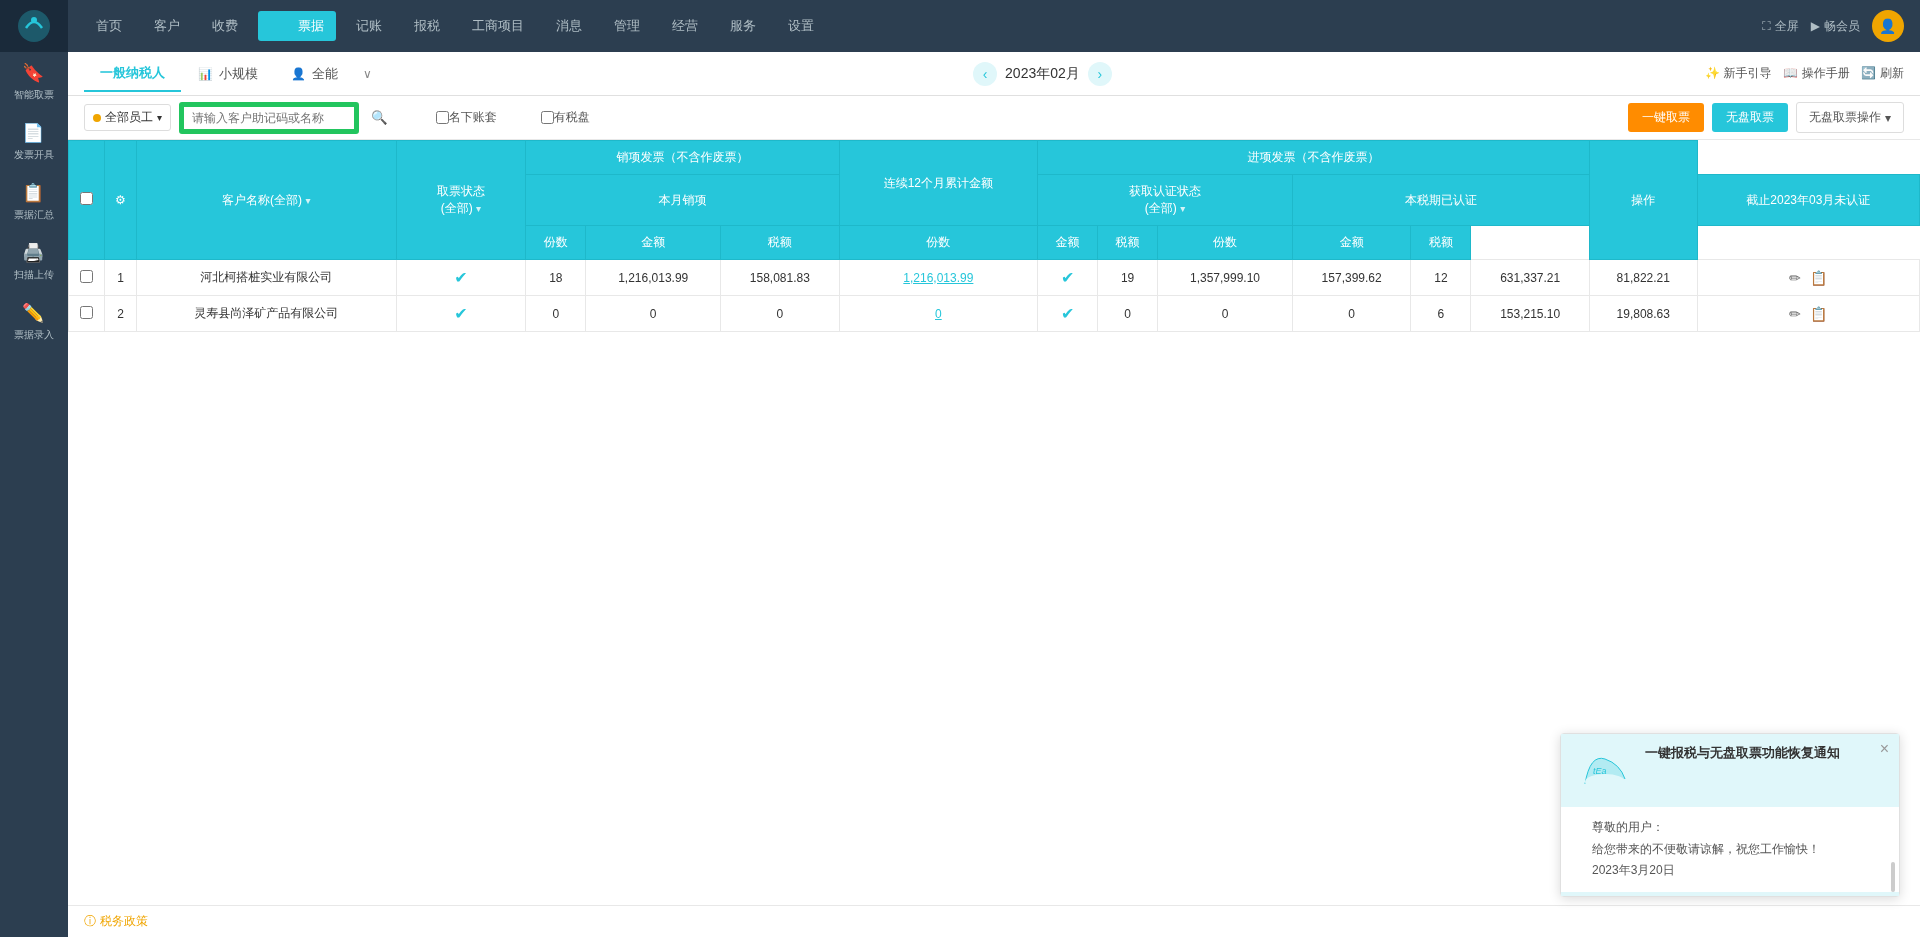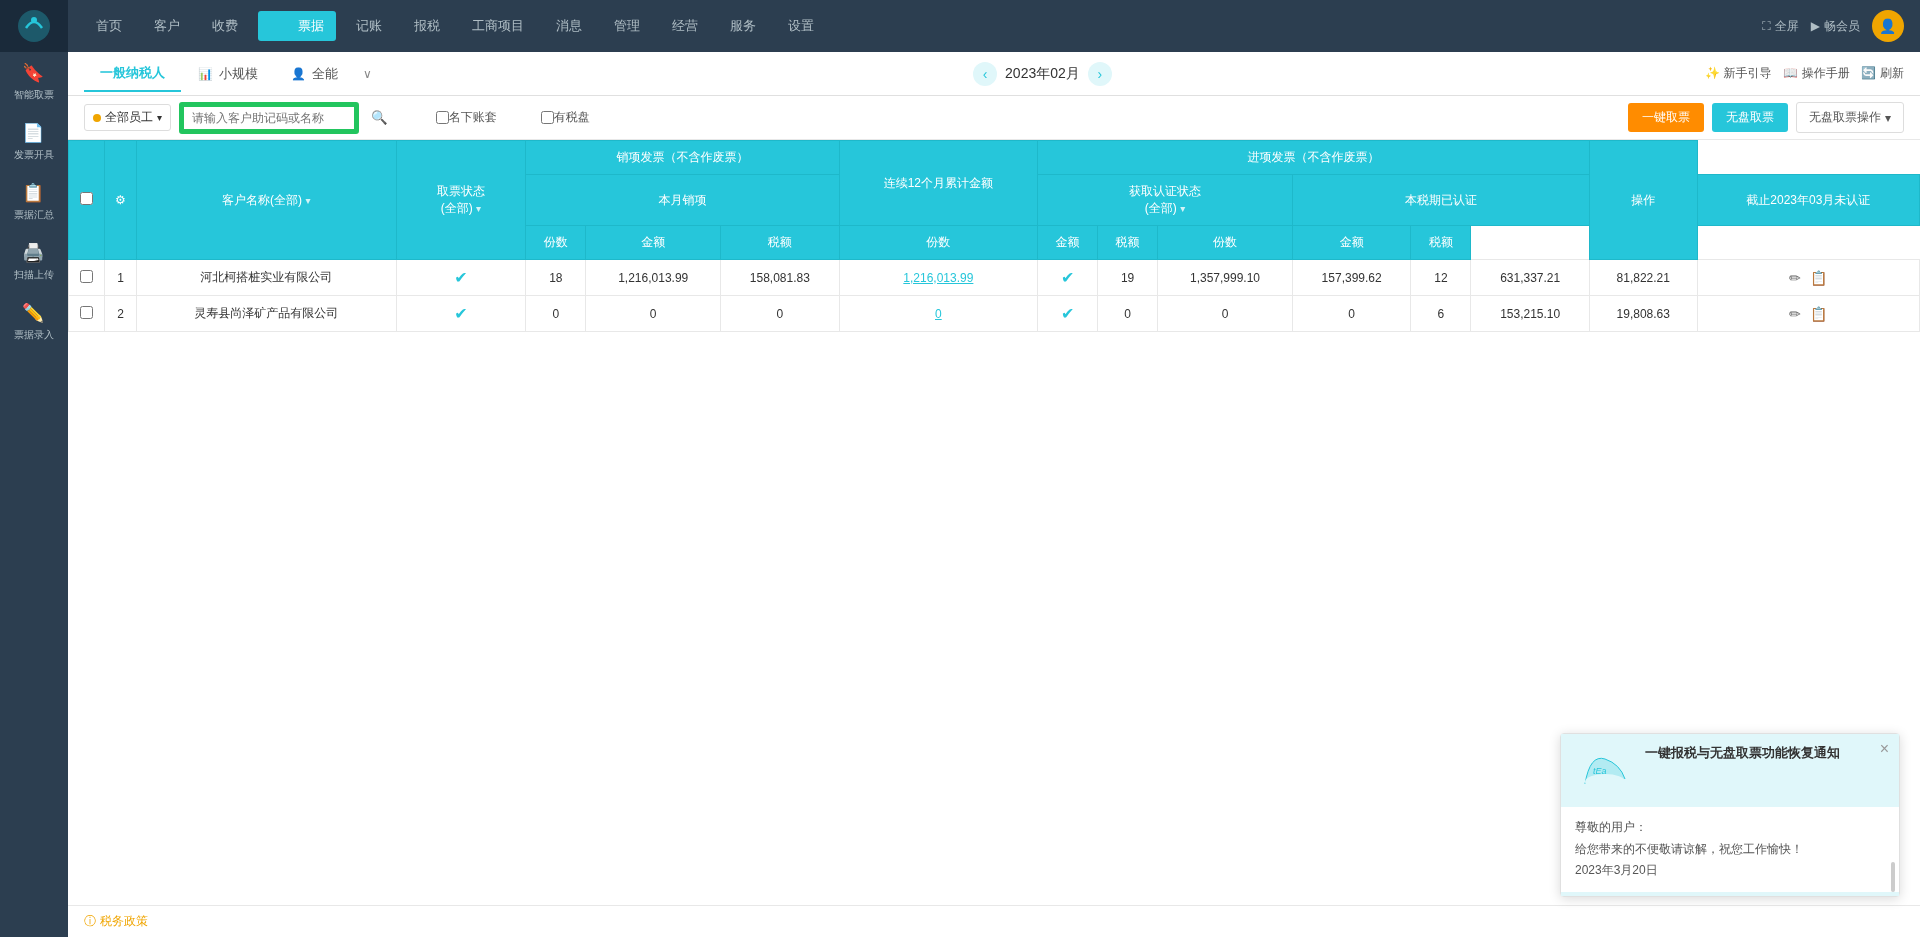--- a/index.html
+++ b/index.html
@@ -68,21 +68,21 @@
     
     .bottom-bar { height: 32px; background: #fff; border-top: 1px solid #e8e8e8; display: flex; align-items: center; padding: 0 16px; flex-shrink: 0; }
     .tax-policy-link { color: #f0a500; font-size: 12px; cursor: pointer; display: flex; align-items: center; gap: 4px; }
 
     
     .notification-popup { position: absolute; bottom: 60px; right: 20px; width: 340px; background: #fff; border: 1px solid #e0e0e0; border-radius: 4px; box-shadow: 0 2px 12px rgba(0,0,0,0.15); z-index: 100; }
     .notification-header { background: #e0f7fa; padding: 10px 14px; display: flex; align-items: flex-start; }
     .notification-title { font-size: 13px; font-weight: bold; color: #333; }
     .notification-body { padding: 10px 14px; font-size: 12px; color: #555; line-height: 1.8; }
     .notification-close { position: absolute; top: 6px; right: 10px; cursor: pointer; color: #999; font-size: 16px; }
-    .notification-scroll { max-height: 160px; overflow-y: auto; }
+    .notification-scroll { max-height: 160px; overflow-y: auto; margin-left: 17px; }
 
     
     .filter-icon { font-size: 10px; color: #fff; opacity: 0.8; }
   </style>
 </head>
 <body>
 
 <div class="app-wrapper">
 
   <div class="sidebar">

